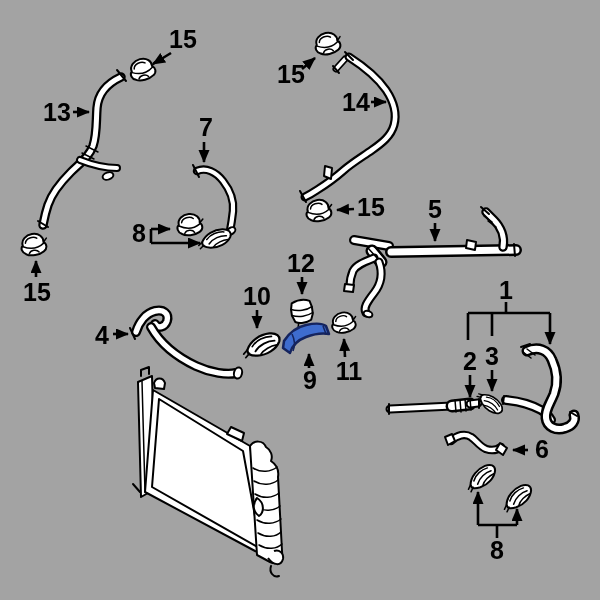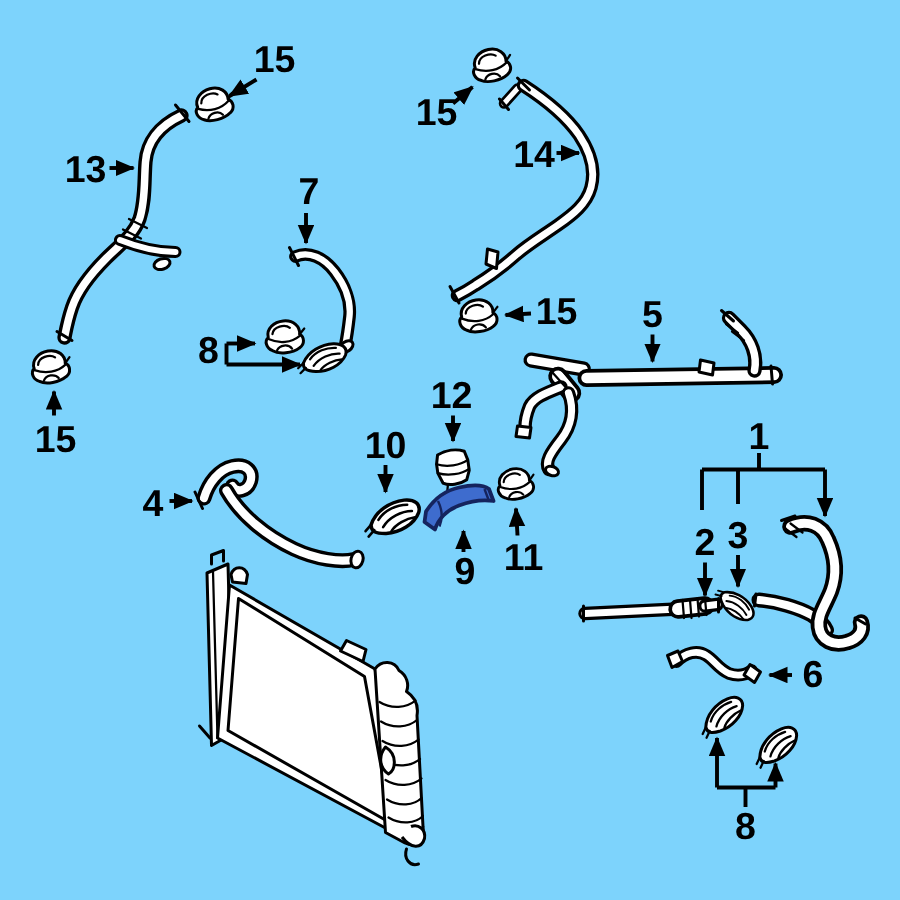--- a/index.html
+++ b/index.html
@@ -1,16 +1,16 @@
 <!DOCTYPE html>
 <html><head>
 <meta charset="utf-8">
 <style>
   html,body{margin:0;padding:0;background:#ffffff;}
-  .stage{width:600px;height:600px;position:relative;background:#7dd3fc;overflow:hidden;}
+  .stage{width:600px;height:600px;position:relative;background:#a3a3a3;overflow:hidden;}
   svg{display:block;}
   .callout-num{font-family:"Liberation Sans",sans-serif;font-weight:bold;font-size:25px;fill:#000;text-anchor:middle;}
   .arrow{stroke:#000;stroke-width:2.6;fill:none;}
   .brk{stroke:#000;stroke-width:2.6;fill:none;}
   .ln{stroke:#000;stroke-width:2;fill:none;stroke-linecap:round;stroke-linejoin:round;}
   .lnf{stroke:#000;stroke-width:2;fill:#fff;stroke-linejoin:round;}
   .thin{stroke:#000;stroke-width:1.5;fill:none;stroke-linecap:round;}
   .to{fill:none;stroke:#000;stroke-linecap:round;stroke-linejoin:round;}
   .ti{fill:none;stroke:#fff;stroke-linecap:round;stroke-linejoin:round;}
 </style>

